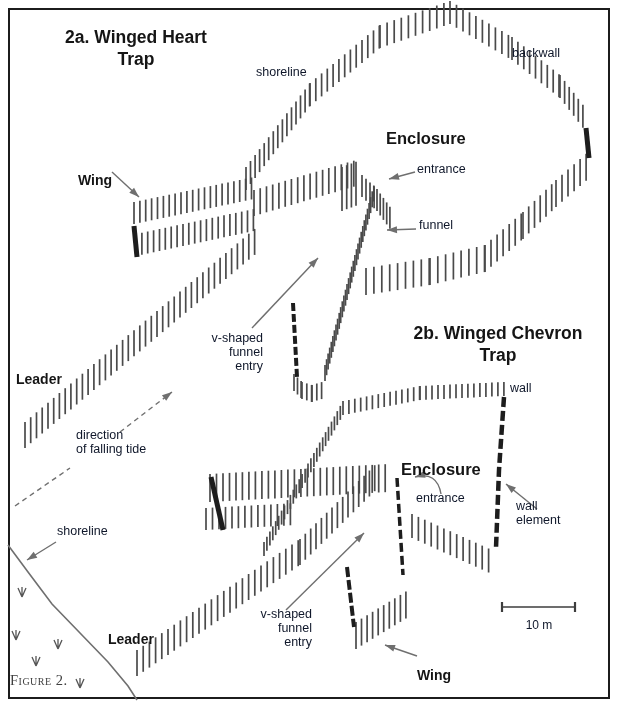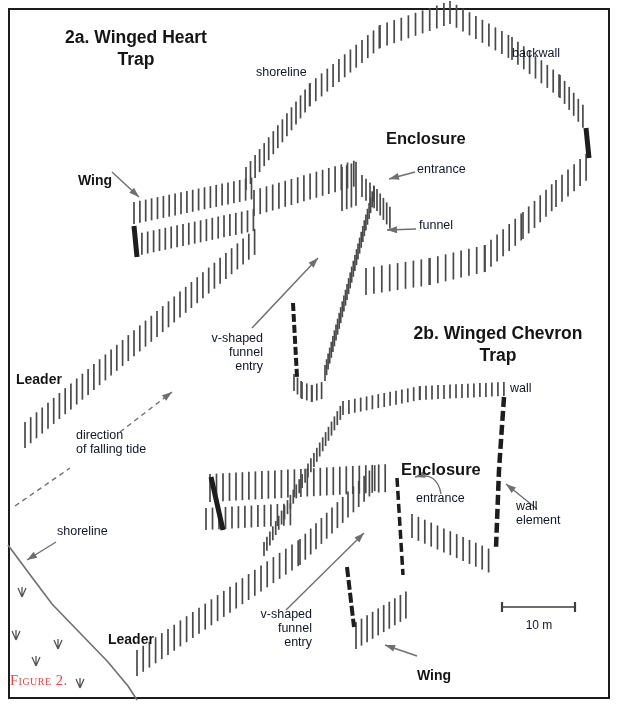--- a/index.html
+++ b/index.html
@@ -8,21 +8,21 @@
   #frame{position:absolute;left:8px;top:8px;width:598px;height:687px;border:2.5px solid #1c1c1c;}
   #canvas{position:absolute;left:0;top:0;}
   .lbl{position:absolute;color:#0f172a;font-size:12.5px;line-height:1.12;white-space:pre-line;}
   .bold{font-weight:bold;color:#151515;margin-top:23px;}
   .title{font-size:17.5px;font-weight:bold;color:#151515;text-align:center;line-height:1.25;}
   .big{font-size:16.5px;}
   .med{font-size:14px;}
   .right{text-align:right;}
   .center{text-align:center;margin-top:8px;}
   .caption{font-family:"Liberation Serif",serif;font-variant:small-caps;font-size:14.5px;
-           color:#ef4444;letter-spacing:.5px;}
+           color:#404040;letter-spacing:.5px;}
   
   .l-title2a{left:50px;top:27px;width:172px;}
   .l-sidewall{left:256px;top:65px;}
   .l-backwall{left:512px;top:46px;}
   .l-enc2a{left:386px;top:106px;}
   .l-wing2a{left:78px;top:150px;}
   .l-entr2a{left:417px;top:162px;}
   .l-recurve{left:419px;top:218px;}
   .l-vf2a{left:193px;top:331px;width:70px;}
   .l-leader2a{left:16px;top:349px;}

